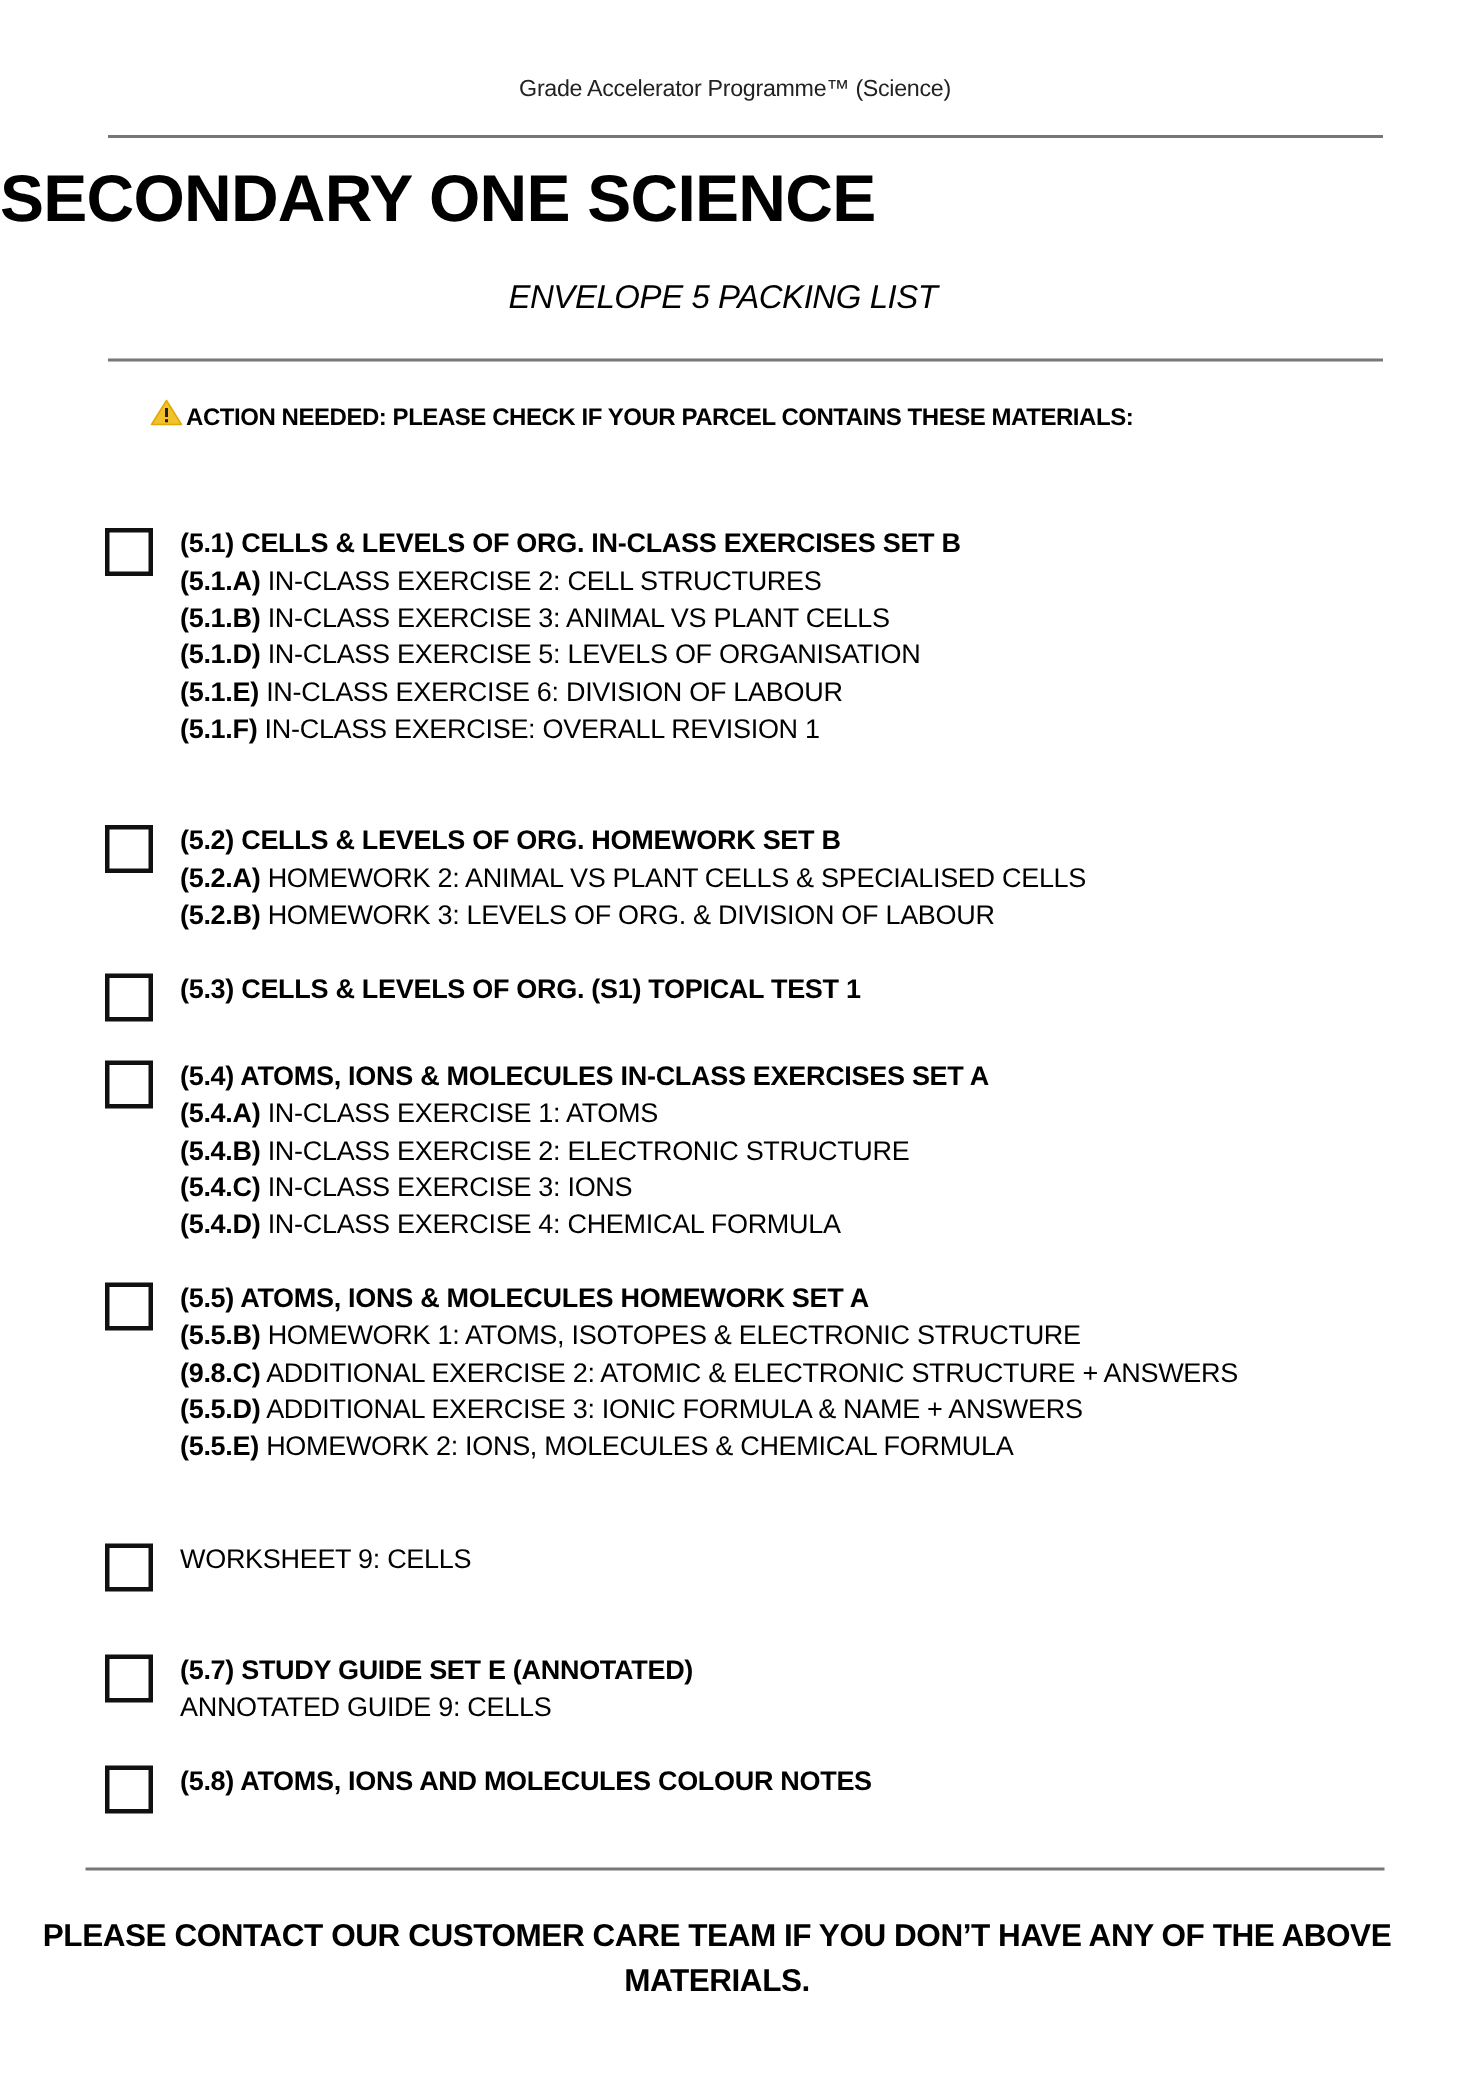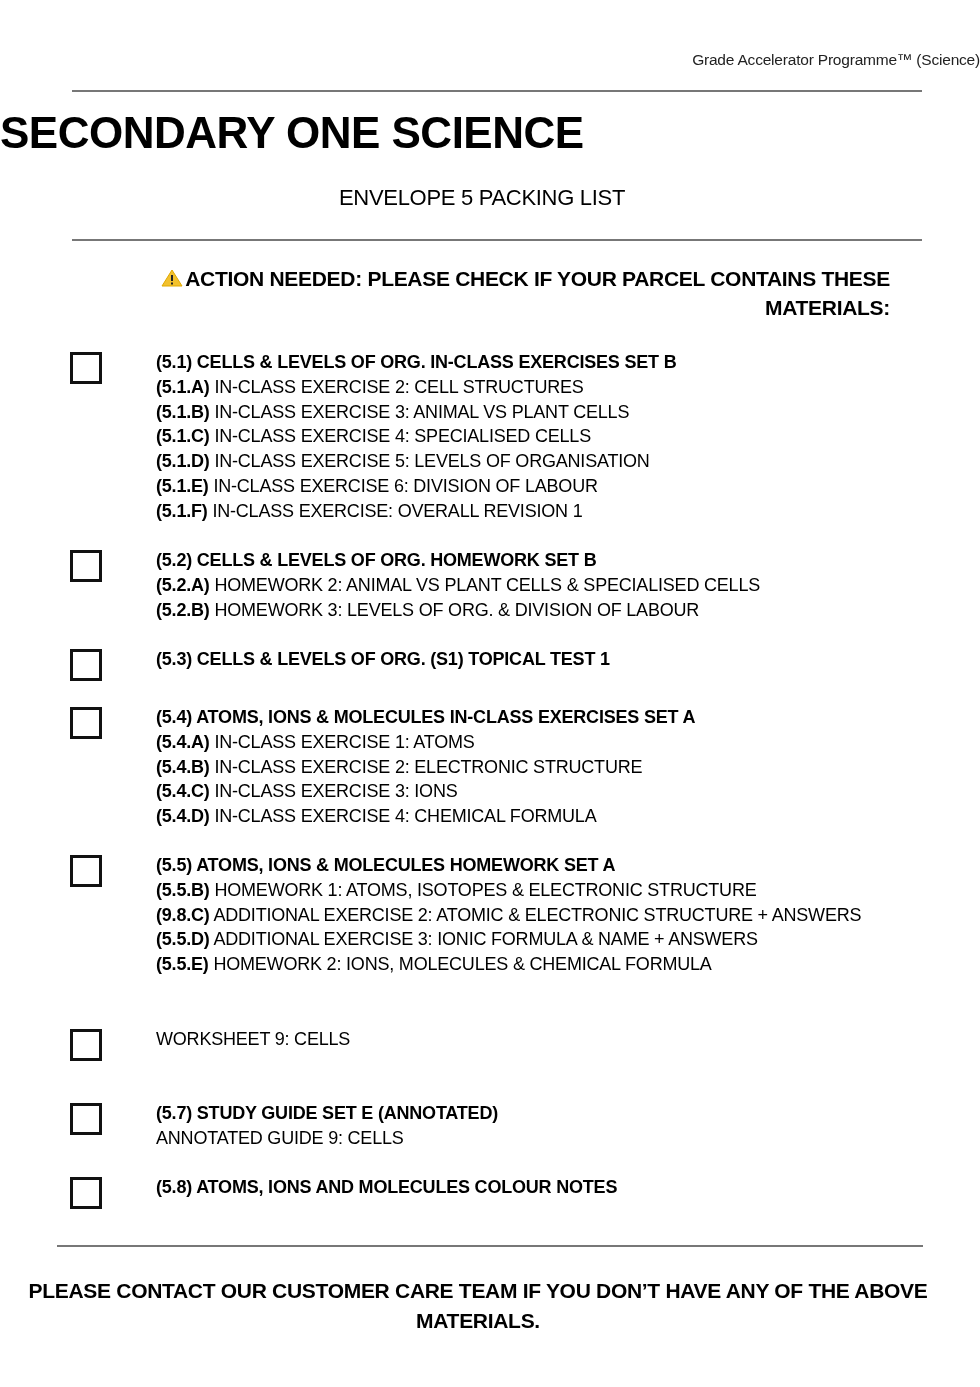--- a/index.html
+++ b/index.html
@@ -1,48 +1,48 @@
 <!DOCTYPE html>
 <html><head>
 <meta charset="utf-8">
 <style>
   * { margin: 0; padding: 0; box-sizing: border-box; }
   html, body { width: 980px; height: 1387px; background: #ffffff; }
   body { position: relative; font-family: "Liberation Sans", sans-serif; color: #000; overflow: hidden; }
 
   .header-note {
-    position: absolute; top: 51px; left: 0; width: 980px; text-align: right;
+    position: absolute; top: 51px; left: 0; width: 980px; text-align: center;
     font-size: 15.5px; color: #222; letter-spacing: -0.2px;
   }
   .rule { position: absolute; height: 1.5px; background: #777; }
   .rule-1 { top: 90px; left: 72px; width: 850px; }
   .rule-2 { top: 239px; left: 72px; width: 850px; }
   .rule-3 { top: 1245px; left: 57px; width: 866px; }
 
   .title {
     position: absolute; top: 108px; left: 0; width: 964px; 
     font-size: 44px; font-weight: bold; letter-spacing: -0.5px;
   }
   .subtitle {
     position: absolute; top: 185px; left: 0; width: 964px; text-align: center;
-    font-size: 22px; letter-spacing: -0.3px;
+    font-size: 22px; letter-spacing: -0.3px; font-style: italic;
   }
 
   .action {
-    position: absolute; top: 264px; left: 100px; width: 790px; text-align: right;
-    font-size: 21px; font-weight: bold; line-height: 29px; letter-spacing: -0.3px;
+    position: absolute; top: 264px; left: 100px; width: 790px; text-align: left;
+    font-size: 16px; font-weight: bold; line-height: 29px; letter-spacing: -0.3px;
   }
   .warn-icon { display: inline-block; width: 22px; height: 18px; vertical-align: -1px; margin-right: 2px; }
 
   .group { position: absolute; left: 70px; width: 880px; }
   .checkbox {
     position: absolute; left: 0; top: 2px; width: 32px; height: 32px;
     border: 3px solid #111; background: #fff; cursor: pointer;
   }
-  .lines { position: absolute; left: 50px; top: 0; font-size: 18px; line-height: 24.8px; letter-spacing: -0.2px; white-space: nowrap; margin-left: 36px; }
+  .lines { position: absolute; left: 50px; top: 0; font-size: 18px; line-height: 24.8px; letter-spacing: -0.2px; white-space: nowrap; }
   .group-title { font-weight: bold; }
   .sub-line .code { font-weight: bold; }
 
   .footer {
     position: absolute; top: 1276px; left: 25px; width: 906px; text-align: center;
     font-size: 21px; font-weight: bold; line-height: 30px; letter-spacing: -0.3px;
   }
 </style>
 </head>
 <body>
@@ -63,21 +63,20 @@
     </svg>
   </span><span>ACTION NEEDED: PLEASE CHECK IF YOUR PARCEL CONTAINS THESE MATERIALS:</span>
 </div>
 
 <div class="group" style="top:350px;">
   <div class="checkbox"></div>
   <div class="lines">
     <div class="group-title">(5.1) CELLS &amp; LEVELS OF ORG. IN-CLASS EXERCISES SET B</div>
     <div class="sub-line"><span class="code">(5.1.A)</span><span> IN-CLASS EXERCISE 2: CELL STRUCTURES</span></div>
     <div class="sub-line"><span class="code">(5.1.B)</span><span> IN-CLASS EXERCISE 3: ANIMAL VS PLANT CELLS</span></div>
-    <div class="sub-line"><span class="code">(5.1.C)</span><span> IN-CLASS EXERCISE 4: SPECIALISED CELLS</span></div>
     <div class="sub-line"><span class="code">(5.1.D)</span><span> IN-CLASS EXERCISE 5: LEVELS OF ORGANISATION</span></div>
     <div class="sub-line"><span class="code">(5.1.E)</span><span> IN-CLASS EXERCISE 6: DIVISION OF LABOUR</span></div>
     <div class="sub-line"><span class="code">(5.1.F)</span><span> IN-CLASS EXERCISE: OVERALL REVISION 1</span></div>
   </div>
 </div>
 
 <div class="group" style="top:548px;">
   <div class="checkbox"></div>
   <div class="lines">
     <div class="group-title">(5.2) CELLS &amp; LEVELS OF ORG. HOMEWORK SET B</div>

